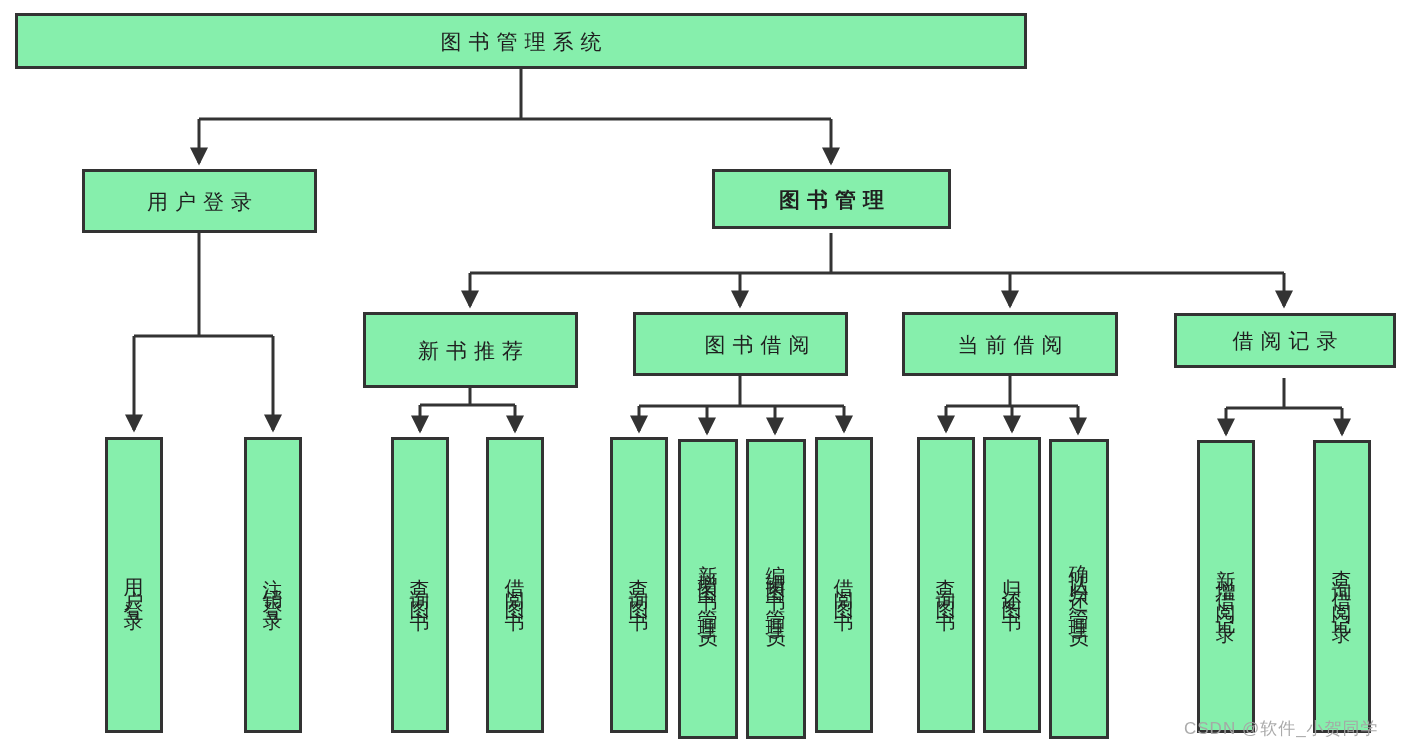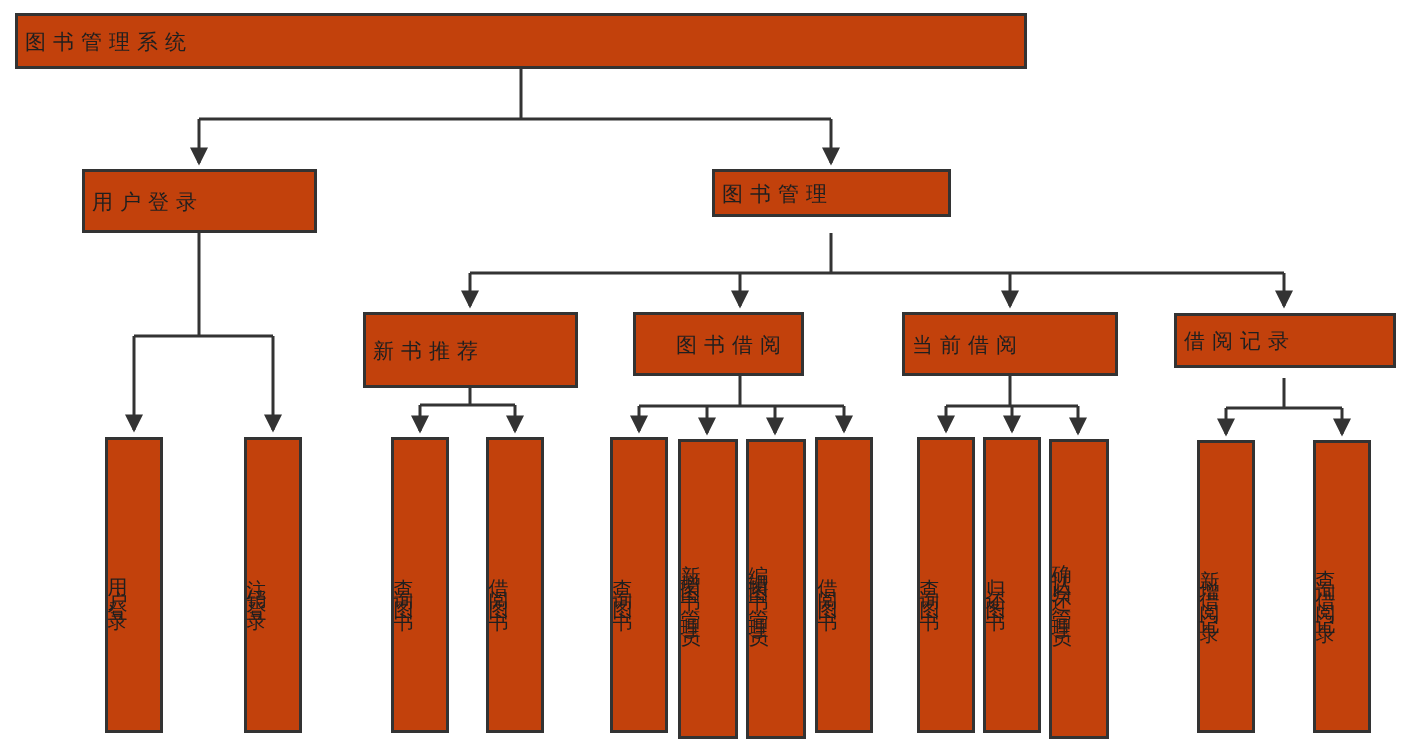--- a/index.html
+++ b/index.html
@@ -7,23 +7,23 @@
     position:relative;
     width:1405px;height:747px;
     background:#ffffff;
     font-family:"Liberation Sans","DejaVu Sans",sans-serif;
     overflow:hidden;
   }
   .wires{position:absolute;left:0;top:0;z-index:1;}
   .node{
     position:absolute;
     box-sizing:border-box;
-    background:#c2410c;
+    background:#86efac;
     border:3px solid #333333;
-    display:flex;align-items:center;
+    display:flex;align-items:center;justify-content:center;
     color:#1f1f1f;
     z-index:2;
   }
   .node.h span{
     font-size:21px;
     letter-spacing:7px;
     text-indent:7px;
     white-space:nowrap;
     line-height:1;
   }
@@ -94,28 +94,28 @@
     </g>
   </svg>
 
   <div class="node h" style="left:15px;top:13px;width:1012px;height:56px;">
     <span>图书管理系统</span>
   </div>
 
   <div class="node h" style="left:82px;top:169px;width:235px;height:64px;">
     <span>用户登录</span>
   </div>
-  <div class="node h" style="left:712px;top:169px;width:239px;height:48px;">
+  <div class="node h" style="left:712px;top:169px;width:239px;height:60px;font-weight:bold;">
     <span>图书管理</span>
   </div>
 
   <div class="node h" style="left:363px;top:312px;width:215px;height:76px;">
     <span>新书推荐</span>
   </div>
-  <div class="node h" style="left:633px;top:312px;width:171px;height:64px;padding-left:33px;">
+  <div class="node h" style="left:633px;top:312px;width:215px;height:64px;padding-left:33px;">
     <span>图书借阅</span>
   </div>
   <div class="node h" style="left:902px;top:312px;width:216px;height:64px;">
     <span>当前借阅</span>
   </div>
   <div class="node h" style="left:1174px;top:313px;width:222px;height:55px;">
     <span>借阅记录</span>
   </div>
 
   <div class="node v" style="left:105px;top:437px;width:58px;height:296px;">
@@ -155,14 +155,15 @@
     <span class="tight">确认归还（管理员）</span>
   </div>
 
   <div class="node v" style="left:1197px;top:440px;width:58px;height:293px;">
     <span>新增借阅记录</span>
   </div>
   <div class="node v" style="left:1313px;top:440px;width:58px;height:293px;">
     <span>查询借阅记录</span>
   </div>
 
+  <div class="watermark">CSDN @软件_小贺同学</div>
 
 </div>
 
 </body></html>

